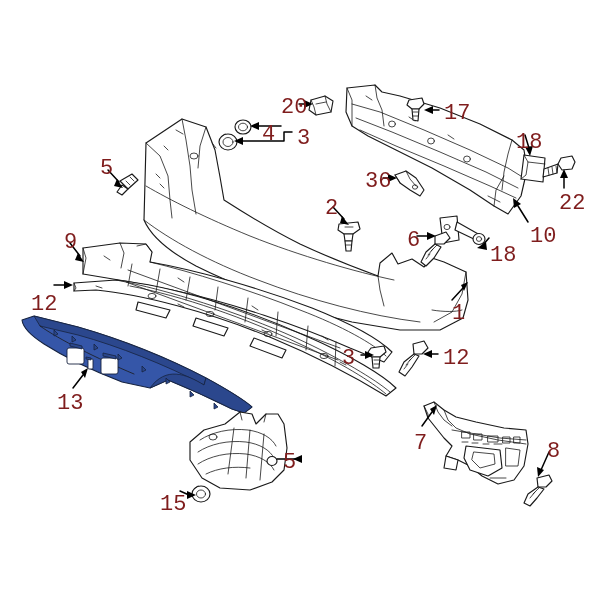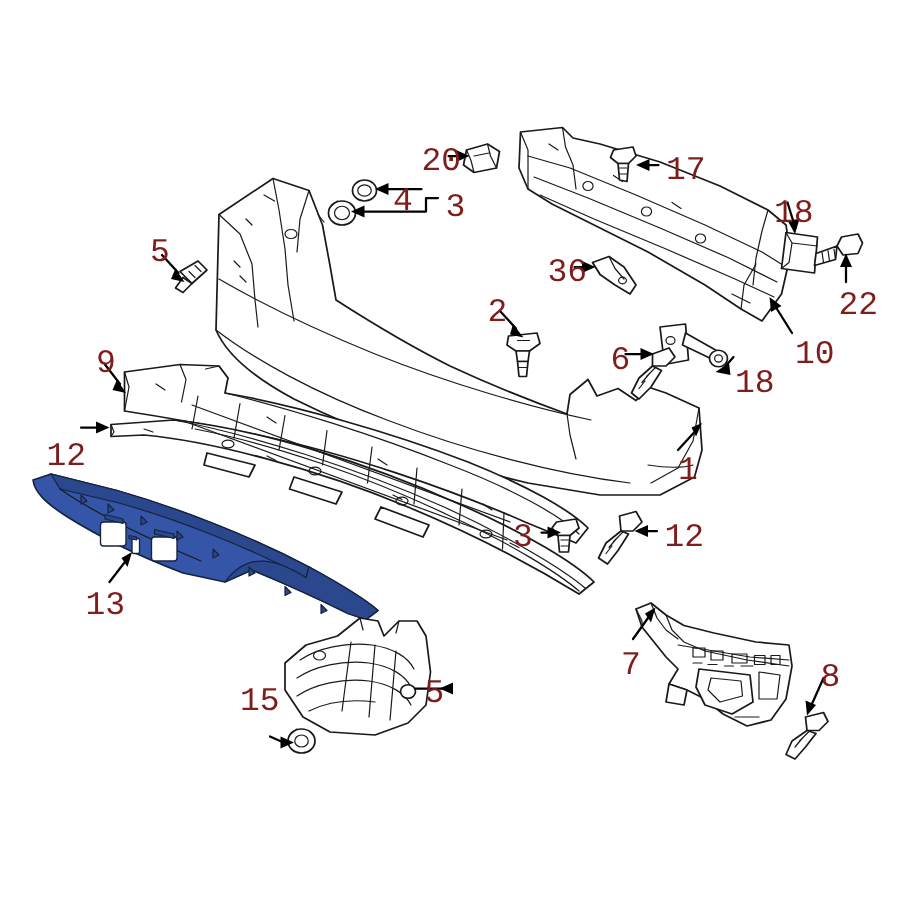--- a/index.html
+++ b/index.html
@@ -377,21 +377,21 @@
 <div class="num" style="left:100px;top:158px;">5</div>
 <div class="num" style="left:407px;top:230px;">6</div>
 <div class="num" style="left:414px;top:433px;">7</div>
 <div class="num" style="left:547px;top:441px;">8</div>
 <div class="num" style="left:64px;top:232px;">9</div>
 <div class="num" style="left:342px;top:348px;">3</div>
 <div class="num" style="left:443px;top:348px;">12</div>
 <div class="num" style="left:31px;top:278px;margin-top:16px;">12</div>
 <div class="num" style="left:57px;top:393px;text-align:center;">13</div>
 <div class="num" style="left:283px;top:452px;">5</div>
-<div class="num" style="left:160px;top:457px;">15</div>
+<div class="num" style="left:160px;top:494px;">15</div>
 <div class="num" style="left:530px;top:226px;">10</div>
 <div class="num" style="left:444px;top:103px;">17</div>
 <div class="num" style="left:516px;top:121px;margin-top:11px;">18</div>
 <div class="num" style="left:490px;top:245px;">18</div>
 <div class="num" style="left:281px;top:97px;">20</div>
 <div class="num" style="left:365px;top:171px;">36</div>
 <div class="num" style="left:559px;top:193px;">22</div>
 
 </div>
 

